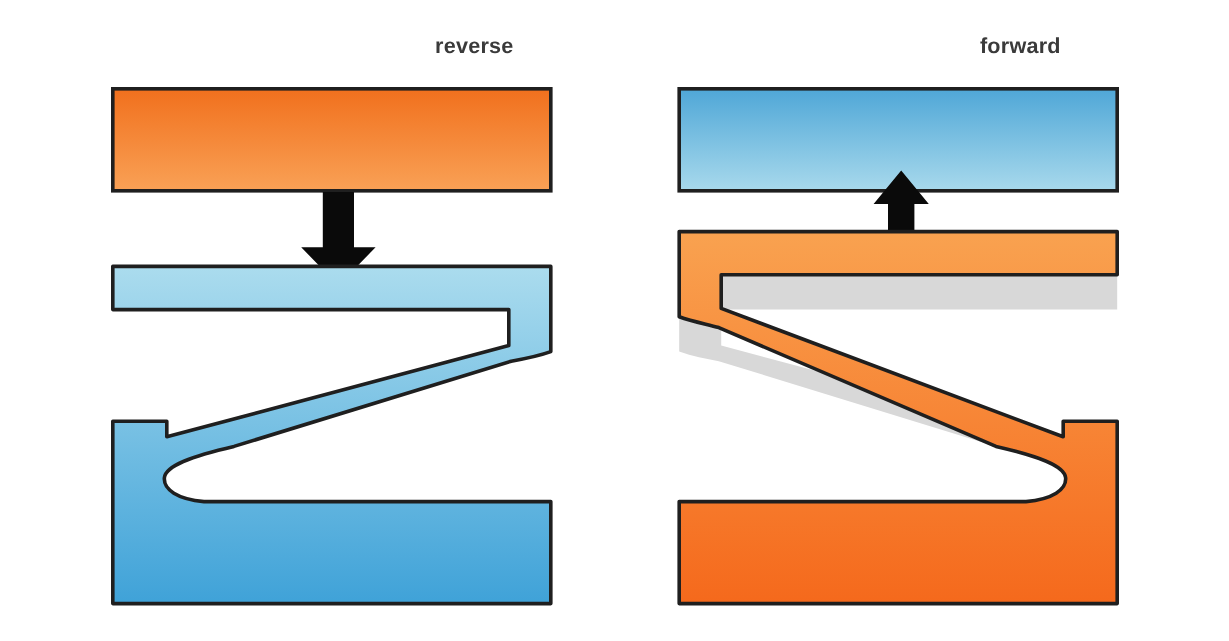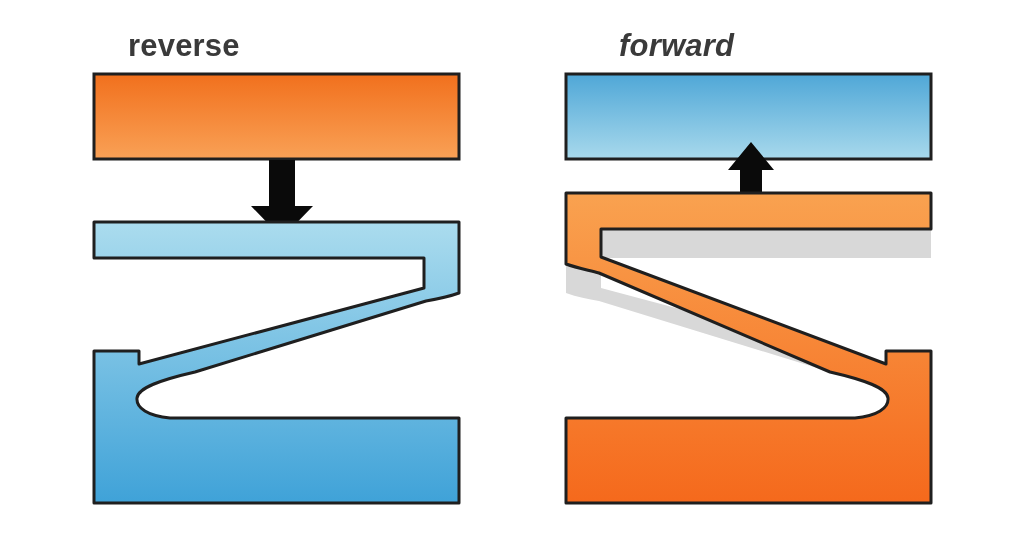--- a/index.html
+++ b/index.html
@@ -14,29 +14,29 @@
   .stage {
     position: relative;
     width: 1024px;
     height: 534px;
     background: #ffffff;
   }
   .panel-title {
     position: absolute;
     top: 28px;
     width: 300px;
-    text-align: left;
-    font-size: 31px;
+    text-align: right;
+    font-size: 18px;
     font-weight: 700;
     letter-spacing: 0.2px;
     color: #3a3a3a;
     user-select: none;
   }
   .title-left  { left: 128px; }
-  .title-right { left: 619px; font-style: italic; }
+  .title-right { left: 584px; }
   svg.diagram {
     position: absolute;
     left: 0;
     top: 0;
   }
 </style>
 </head>
 <body style="background: rgb(255, 255, 255);">
 
 <div class="stage">

